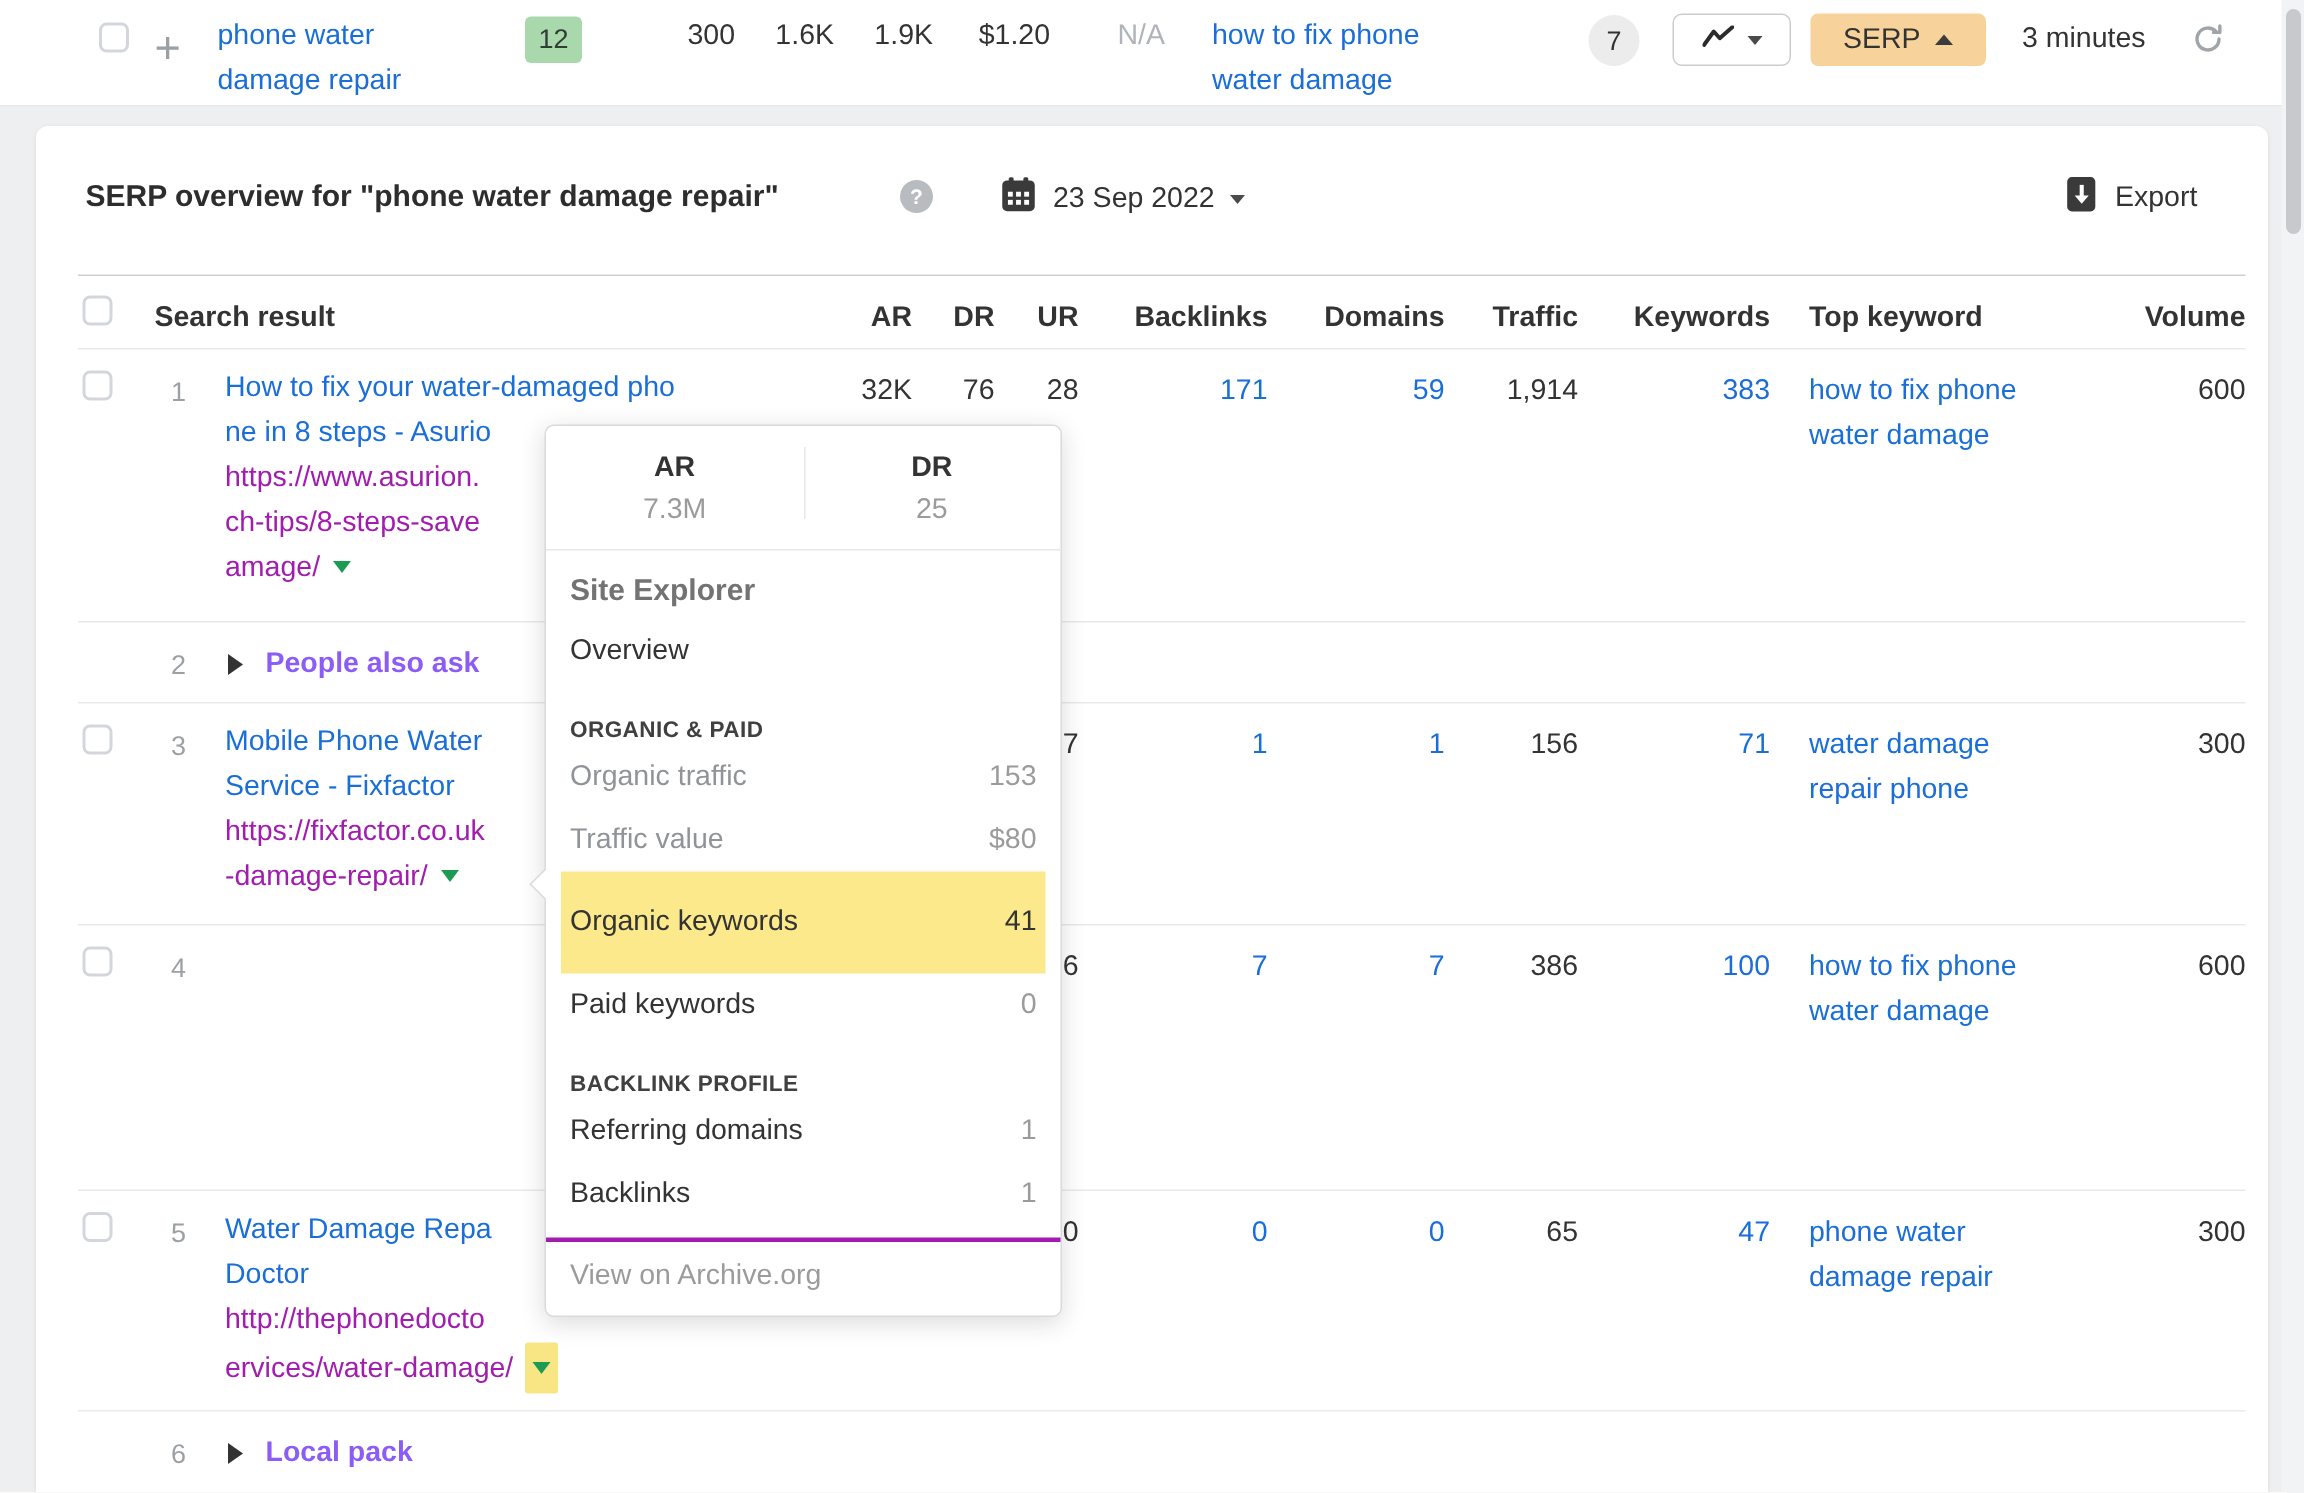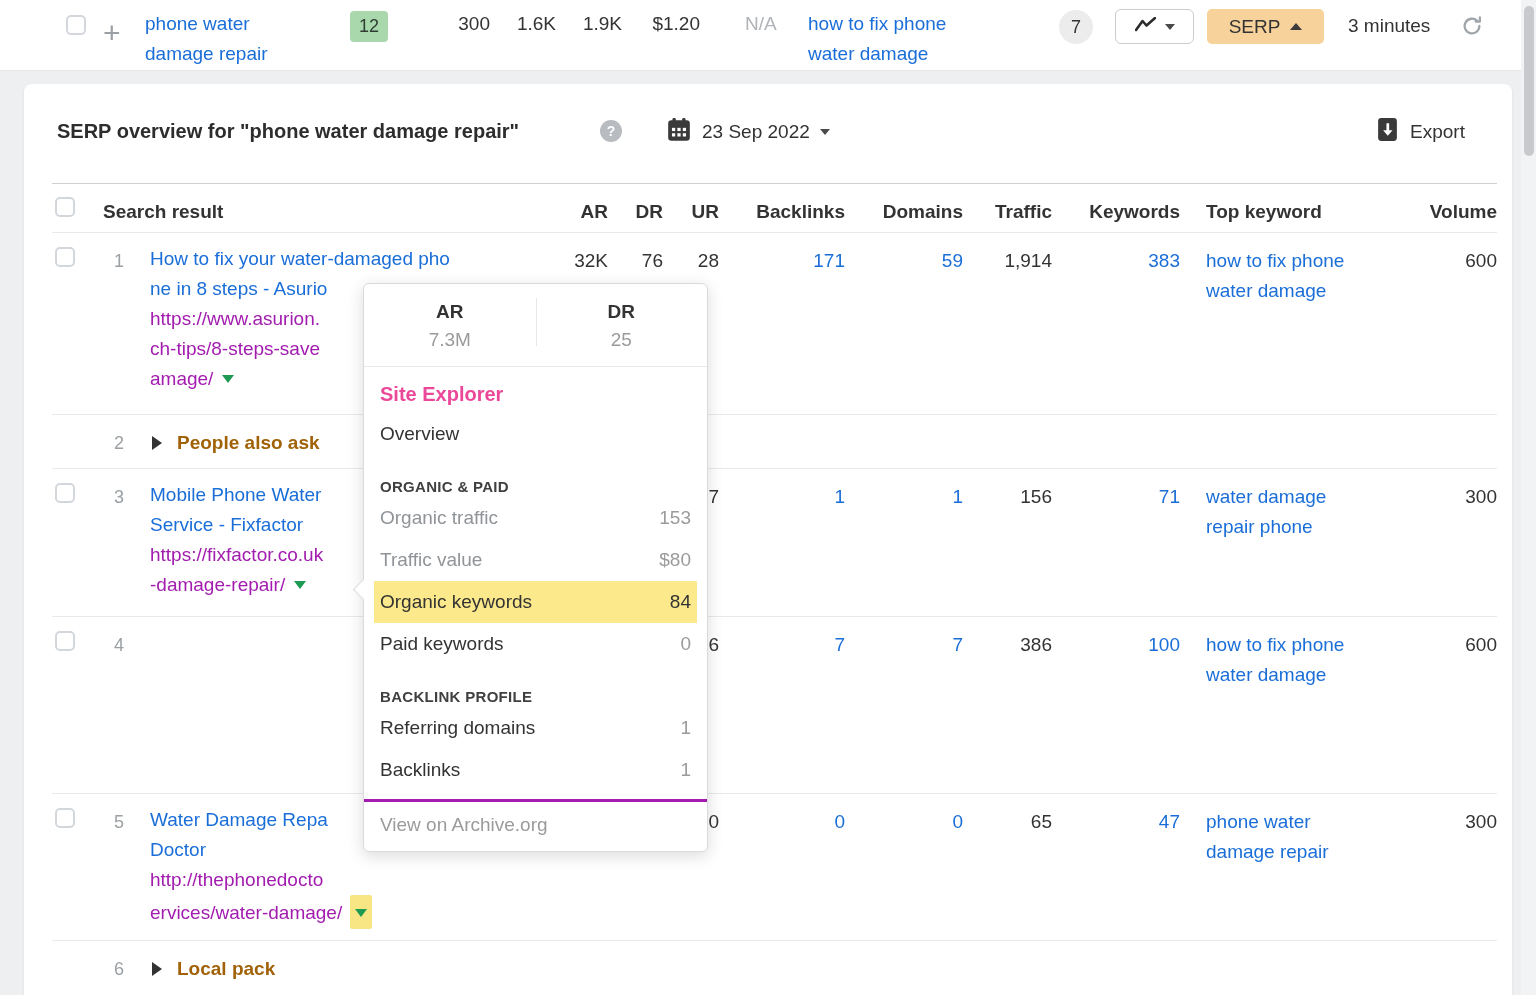--- a/index.html
+++ b/index.html
@@ -40,41 +40,41 @@
   .hdr{font-weight:bold;color:#333;}
   .num{left:58px;width:42px;text-align:right;color:#9aa0a4;font-size:18px;}
   .result{left:126px;padding-top:12px;}
   .row-check{left:31px;top:15px;}
   .h-sr{left:79px;}
   .c-ar{right:904px;}  .c-dr{right:849px;}  .c-ur{right:793px;}
   .c-bl{right:667px;}  .c-dom{right:549px;} .c-tr{right:460px;}
   .c-kw{right:332px;}  .c-topkw{left:1182px;} .c-vol{right:15px;}
 
   .exp-tri{position:absolute;left:128px;top:22px;width:0;height:0;border:7px solid transparent;border-left:10px solid #333;border-right:0;}
-  .exp-label{position:absolute;left:153px;padding-top:14px;font-size:19px;font-weight:bold;color:#a16207;line-height:30px;}
+  .exp-label{position:absolute;left:153px;padding-top:14px;font-size:19px;font-weight:bold;color:#8b5cf6;line-height:30px;}
 
   .dd{display:inline-block;margin-left:9px;width:0;height:0;border:6px solid transparent;border-top:8px solid #1d9b53;border-bottom:0;vertical-align:2px;}
   .dd.no-m{margin-left:0;}
   .dd-hl{display:inline-block;margin-left:8px;background:#f8e584;padding:3px 5px 1px;border-radius:2px;}
 
   
   .popup{position:absolute;left:363px;top:283px;width:345px;background:#fff;border:1px solid #d8dadd;border-radius:6px;box-shadow:0 4px 16px rgba(30,30,30,.16);z-index:20;box-sizing:border-box;}
   .popup-arrow{position:absolute;left:-8px;top:298px;width:14px;height:14px;background:#fff;border-left:1px solid #d8dadd;border-bottom:1px solid #d8dadd;transform:rotate(45deg);}
   .popup-stats{display:flex;position:relative;border-bottom:1px solid #e8e8e8;padding:14px 0 12px;}
   .stat{flex:1;text-align:center;}
   .stat-label{font-size:19px;font-weight:bold;color:#333;line-height:28px;}
   .stat-value{font-size:19px;color:#9b9b9b;line-height:28px;}
   .stat-div{position:absolute;left:50%;top:14px;width:1px;height:48px;background:#e8e8e8;}
   .popup-body{padding:0 16px;}
-  .popup-title{margin-top:14px;font-size:20px;font-weight:bold;color:#ec4899;line-height:26px;}
+  .popup-title{margin-top:14px;font-size:20px;font-weight:bold;color:#737373;line-height:26px;}
   .popup-item{display:flex;justify-content:space-between;align-items:center;height:42px;font-size:19px;cursor:pointer;}
   .popup-item .lbl-gray{color:#909498;}
   .popup-item .lbl-dark{color:#333;}
   .popup-item .val{color:#9b9b9b;}
-  .popup-item.hl{background:#fbe98c;margin:0 -6px;padding:0 6px;}
+  .popup-item.hl{background:#fbe98c;margin:0 -6px;padding:13px 6px;}
   .popup-item.hl .lbl-dark,.popup-item.hl .val{color:#333;}
   .popup-heading{margin-top:22px;font-size:15px;font-weight:bold;color:#404040;letter-spacing:.3px;line-height:20px;}
   .popup-footer{margin-top:8px;border-top:3px solid #a21caf;padding:12px 16px 15px;font-size:19px;color:#9b9b9b;cursor:pointer;}
   .mt6{margin-top:6px;}
 
   
   .scroll-track{position:absolute;right:0;top:0;width:15px;height:995px;background:#f2f3f4;}
   .scroll-thumb{position:absolute;right:2px;top:6px;width:10px;height:150px;background:#c7c9cc;border-radius:5px;}
 </style>
 </head>
@@ -302,21 +302,21 @@
       <div class="popup-item">
         <span class="lbl-gray">Organic traffic</span>
         <span class="val">153</span>
       </div>
       <div class="popup-item">
         <span class="lbl-gray">Traffic value</span>
         <span class="val">$80</span>
       </div>
       <div class="popup-item hl">
         <span class="lbl-dark">Organic keywords</span>
-        <span class="val">84</span>
+        <span class="val">41</span>
       </div>
       <div class="popup-item">
         <span class="lbl-dark">Paid keywords</span>
         <span class="val">0</span>
       </div>
       <div class="popup-heading">BACKLINK PROFILE</div>
       <div class="popup-item">
         <span class="lbl-dark">Referring domains</span>
         <span class="val">1</span>
       </div>

